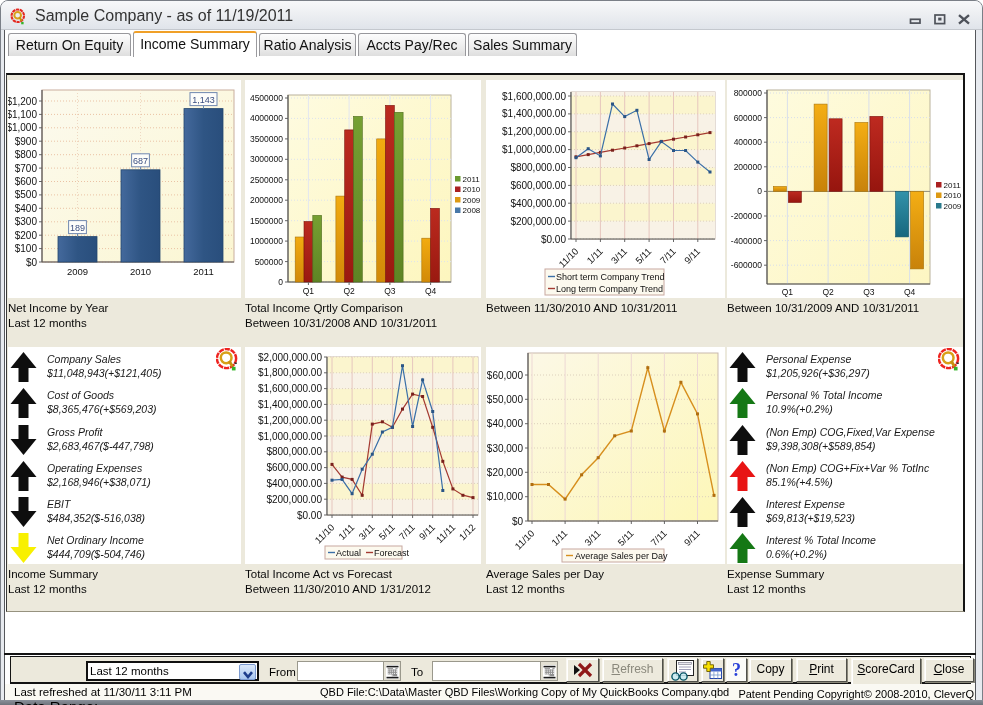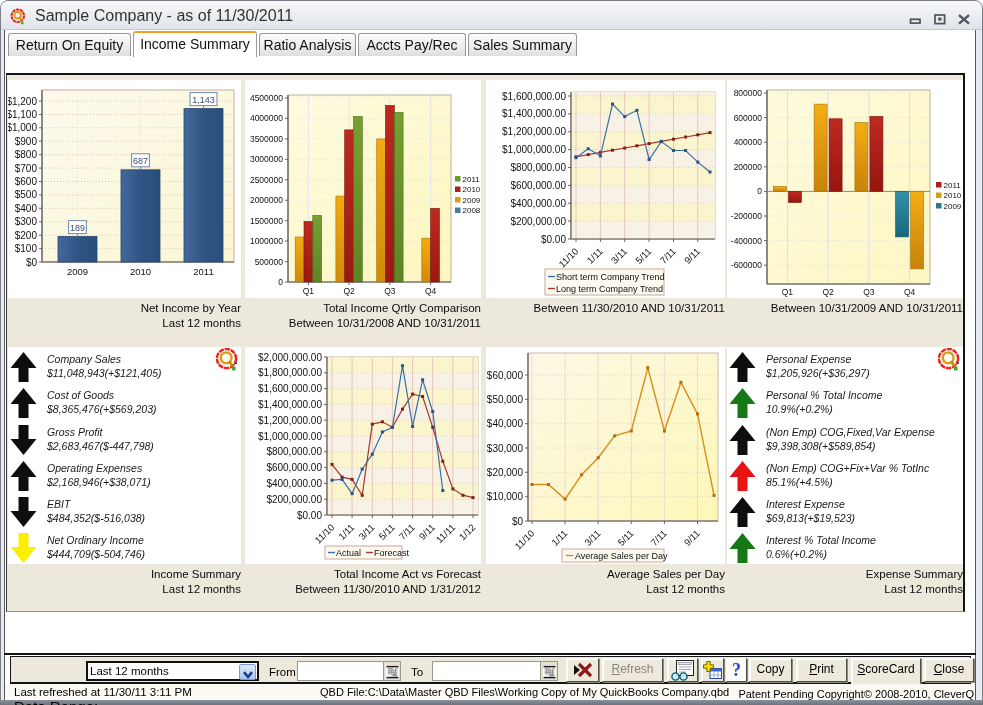--- a/index.html
+++ b/index.html
@@ -14,21 +14,21 @@
   background:#FFFFFF; border-left:1px solid #55575B; border-right:1px solid #55575B; border-bottom:1px solid #55575B; }
 .tab { position:absolute; height:23px; background:linear-gradient(#FDFDFD,#E9E9E9 70%,#DEDEDE);
   border:1px solid #98989C; border-bottom:none; border-radius:3px 3px 0 0;
   font-size:14px; color:#111; text-align:center; padding-top:3px; z-index:3; }
 .tab.active { background:#FFFFFF; border-color:#9A9A9E; border-bottom:none;
   border-top:2.5px solid #F0A028; height:26.5px; z-index:4; }
 #chartarea { position:absolute; left:6px; top:73px; width:959px; height:539px;
   background:#ECE9DC; border-top:2px solid #141414; border-right:2px solid #141414;
   border-left:1px solid #3A3A3A; border-bottom:1px solid #96927F; z-index:2; }
 .panel { position:absolute; background:#FFFFFF; z-index:3; }
-.cap { position:absolute; text-align:right; font-size:11.5px; color:#0A0A0A; line-height:15px; z-index:3; }
+.cap { position:absolute; text-align:left; font-size:11.5px; color:#0A0A0A; line-height:15px; z-index:3; }
 .arrowpanel { position:relative; width:100%; height:100%; }
 .qlogo { position:absolute; right:2px; top:1px; }
 .arow { position:absolute; left:1px; width:100%; height:36px;font-style:italic; }
 .aico { position:absolute; left:1px; top:2px; }
 .atxt { position:absolute; left:38px; top:3px; font-size:10.5px; color:#1A1A1A; line-height:13.5px; }
 #blackline { position:absolute; left:4px; top:653px; width:972px; height:2px; background:#141414; }
 #toolbar { position:absolute; left:10px; top:656px; width:961px; height:28px;
   background:#ECE9DC; border:1px solid #141414; border-bottom-width:2px; }
 .lab { position:absolute; font-size:11.5px; color:#000; }
 .btn3d { position:absolute; background:#EDEADD;
@@ -43,21 +43,21 @@
 <body>
 <div id="frame"></div>
 <div id="bottomband"></div>
 <div id="titlebar">
   <div style="position:absolute;left:9px;top:7px"><svg width="17" height="17" viewBox="0 0 24 24">
         <circle cx="11" cy="11" r="8.8" fill="none" stroke="#E42820" stroke-width="3" stroke-dasharray="4.5,0.9"></circle>
         <circle cx="10.8" cy="10.2" r="4.7" fill="none" stroke="#D8A018" stroke-width="2.8"></circle>
         <line x1="13.4" y1="13.2" x2="16.6" y2="18.4" stroke="#C89010" stroke-width="2.8"></line>
         <rect x="15.8" y="19.6" width="3.4" height="3.4" fill="#34B428"></rect>
       </svg></div>
-  <div style="position:absolute;left:34px;top:6px;font-size:16px;color:#333">Sample Company - as of 11/30/2011</div>
+  <div style="position:absolute;left:34px;top:6px;font-size:16px;color:#333">Sample Company - as of 11/19/2011</div>
   <div style="position:absolute;left:902px;top:10px"><svg width="70" height="11" viewBox="0 0 70 11">
         <rect x="7.5" y="5.3" width="9.5" height="3.8" fill="none" stroke="#4E525A" stroke-width="1.7"></rect>
         <rect x="32" y="1" width="9.6" height="8.6" fill="none" stroke="#4E525A" stroke-width="1.7"></rect>
         <rect x="35.2" y="3.6" width="3.3" height="2.9" fill="#4E525A"></rect>
         <path d="M 56 1.2 L 66 9.6 M 66 1.2 L 56 9.6" stroke="#4E525A" stroke-width="2.4" fill="none"></path>
       </svg></div>
 </div>
 <div id="page"></div>
 <div class="tab" style="left:8px;top:33px;width:123px">Return On Equity</div>
 <div class="tab active" style="left:133px;top:30.5px;width:124px">Income Summary</div>

